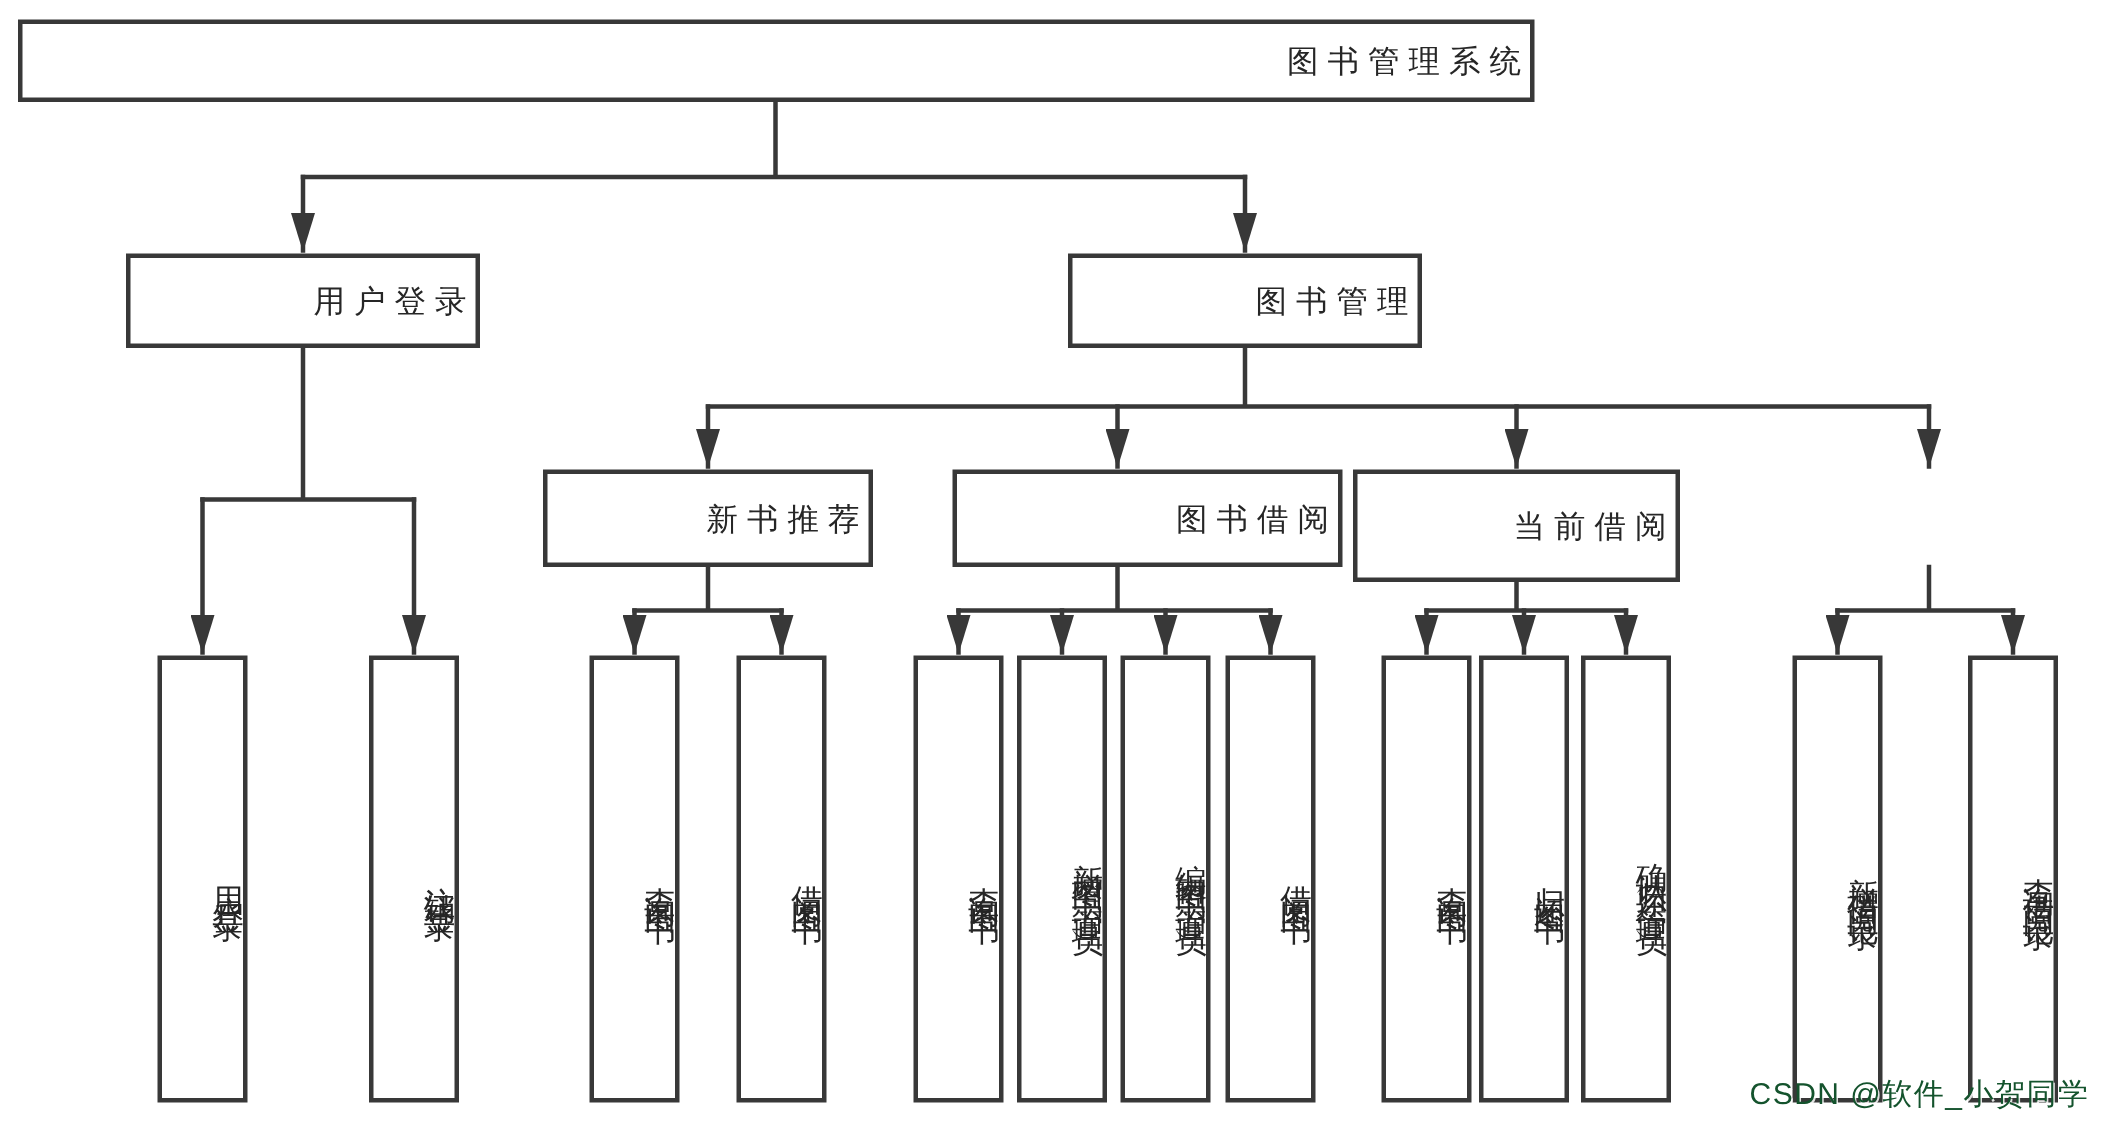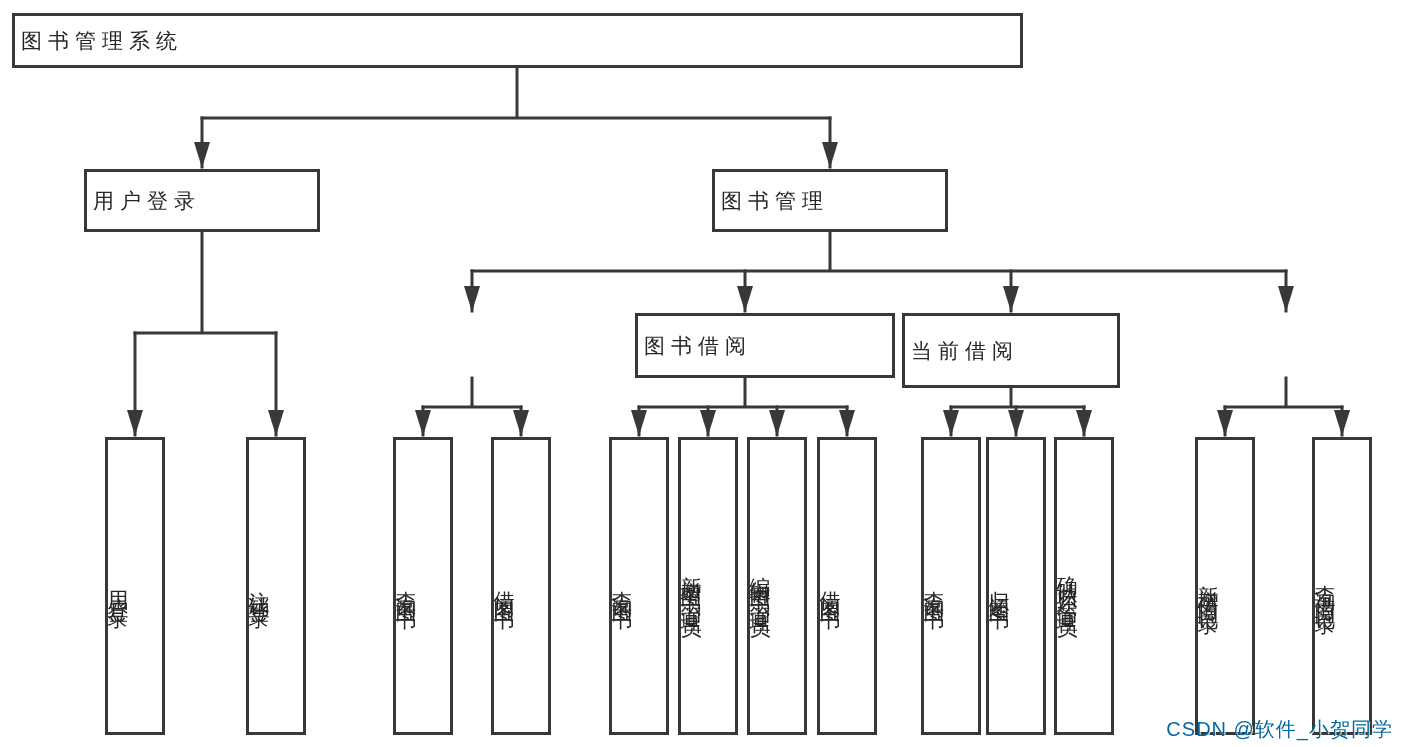--- a/index.html
+++ b/index.html
@@ -13,39 +13,39 @@
     overflow: hidden;
   }
   svg.wires { position: absolute; left: 0; top: 0; z-index: 1; }
   .node {
     position: absolute;
     background: #ffffff;
     border: 3px solid #383838;
     color: #262626;
     display: flex;
     align-items: center;
-    justify-content: flex-start;
+    justify-content: flex-end;
     font-size: 21px;
     z-index: 2;
   }
   .node.h { letter-spacing: 6px; text-indent: 6px; }
   .leaf span {
     writing-mode: vertical-rl;
     text-orientation: mixed;
     font-size: 21px;
     letter-spacing: 6px;
     line-height: 1;
     white-space: nowrap;
   }
   .watermark {
     position: absolute;
     right: 12px;
     bottom: 4px;
     font-size: 20px;
-    color: #0369a1;
+    color: #14532d;
     letter-spacing: 1px;
     z-index: 3;
     text-shadow: 1px 1px 0 rgba(255,255,255,0.85);
   }
 </style>
 </head>
 <body>
 
 <div class="canvas">
 
@@ -96,20 +96,23 @@
     <span>图书管理系统</span>
   </div>
 
   <div class="node h" style="left:84px; top:169px; width:236px; height:63px;">
     <span>用户登录</span>
   </div>
   <div class="node h" style="left:712px; top:169px; width:236px; height:63px;">
     <span>图书管理</span>
   </div>
 
+  <div class="node h" style="left:362px; top:313px; width:220px; height:65px;">
+    <span>新书推荐</span>
+  </div>
   <div class="node h" style="left:635px; top:313px; width:260px; height:65px;">
     <span>图书借阅</span>
   </div>
   <div class="node h" style="left:902px; top:313px; width:218px; height:75px;">
     <span>当前借阅</span>
   </div>
 
   <div class="node leaf" style="left:105px; top:437px; width:60px; height:298px;">
     <span>用户登录</span>
   </div>

